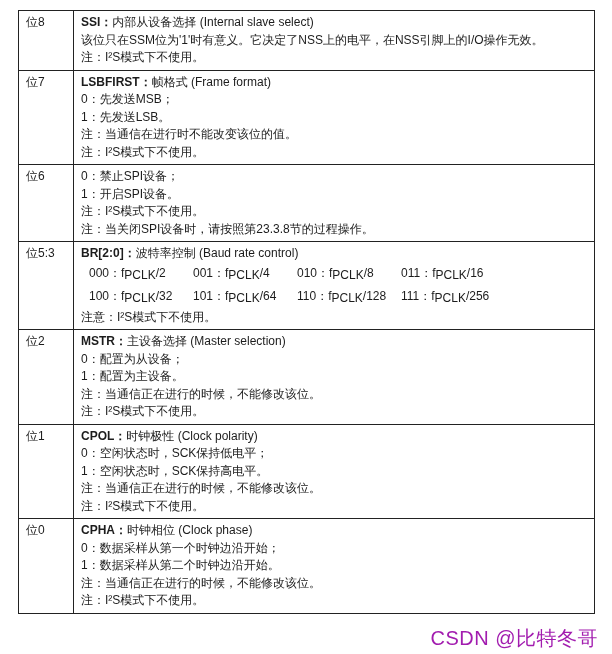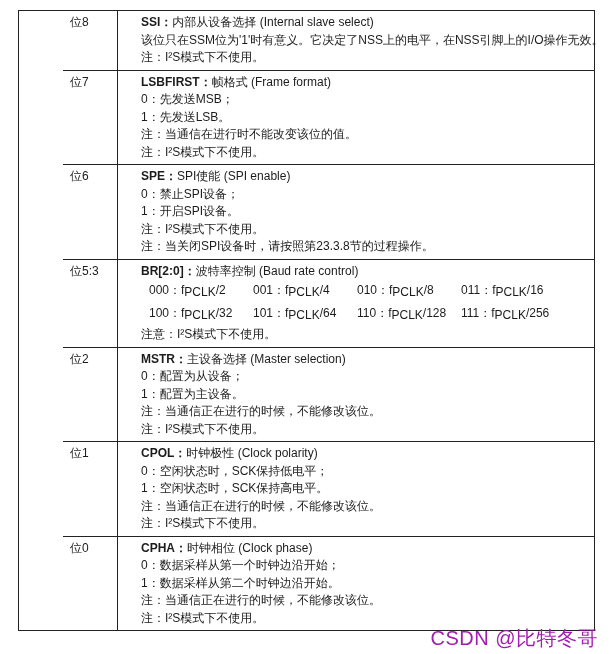--- a/index.html
+++ b/index.html
@@ -2,31 +2,31 @@
 <html><head>
 <meta charset="utf-8">
 <style>
   html,body { margin:0; padding:0; background:#ffffff; }
   .page {
     position:relative; width:612px; height:654px; background:#ffffff;
     font-family:"Liberation Sans","DejaVu Sans",sans-serif; overflow:hidden;
   }
   .reg-table {
     position:absolute; left:18px; top:10px; width:577px;
-    border:1px solid #222222; box-sizing:border-box; background:#ffffff;padding-left:44px;
+    border:1px solid #222222; box-sizing:border-box; background:#ffffff;
   }
   .row { display:flex; border-top:1px solid #222222; }
   .row:first-child { border-top:none; }
   .bit-cell {
     flex:0 0 55px; width:55px; box-sizing:border-box;
     border-right:1px solid #222222; padding:3px 2px 3px 7px;
     font-size:12px; color:#1c1c1c; line-height:17.5px;
   }
   .desc-cell { flex:1; padding:3px 8px 3px 7px; min-width:0; }
-  .line { font-size:12px; line-height:17.5px; color:#1c1c1c; white-space:nowrap;margin-left:16px; }
+  .line { font-size:12px; line-height:17.5px; color:#1c1c1c; white-space:nowrap; }
   .line .b { font-weight:bold; }
   .opts { display:flex; line-height:21px; padding-left:8px; }
   .opt { width:104px; font-size:12px; color:#1c1c1c; }
   .opt:last-child { width:auto; }
   .opt .sub { font-size:12px; vertical-align:-2px; }
   .watermark {
     position:absolute; right:14px; bottom:2px;
     font-size:20px; color:#a21caf; letter-spacing:0.5px;
   }
 </style>
@@ -49,21 +49,20 @@
           <div class="line"><span class="b">LSBFIRST：</span><span>帧格式 (Frame format)</span></div>
           <div class="line"><span>0：先发送MSB；</span></div>
           <div class="line"><span>1：先发送LSB。</span></div>
           <div class="line"><span>注：当通信在进行时不能改变该位的值。</span></div>
           <div class="line"><span>注：I²S模式下不使用。</span></div>
         </div>
       </div>
       <div class="row">
         <div class="bit-cell">位6</div>
         <div class="desc-cell">
-          <div class="line"><span class="b">SPE：</span><span>SPI使能 (SPI enable)</span></div>
           <div class="line"><span>0：禁止SPI设备；</span></div>
           <div class="line"><span>1：开启SPI设备。</span></div>
           <div class="line"><span>注：I²S模式下不使用。</span></div>
           <div class="line"><span>注：当关闭SPI设备时，请按照第23.3.8节的过程操作。</span></div>
         </div>
       </div>
       <div class="row">
         <div class="bit-cell">位5:3</div>
         <div class="desc-cell">
           <div class="line"><span class="b">BR[2:0]：</span><span>波特率控制 (Baud rate control)</span></div>

